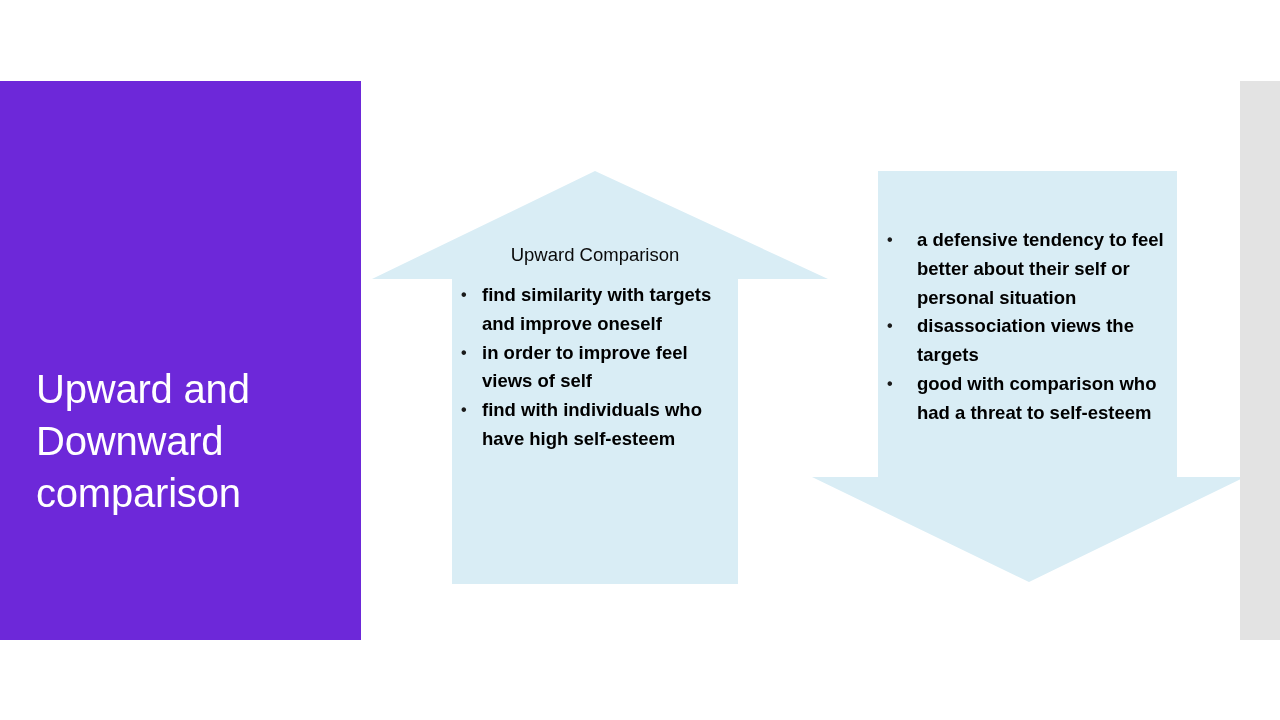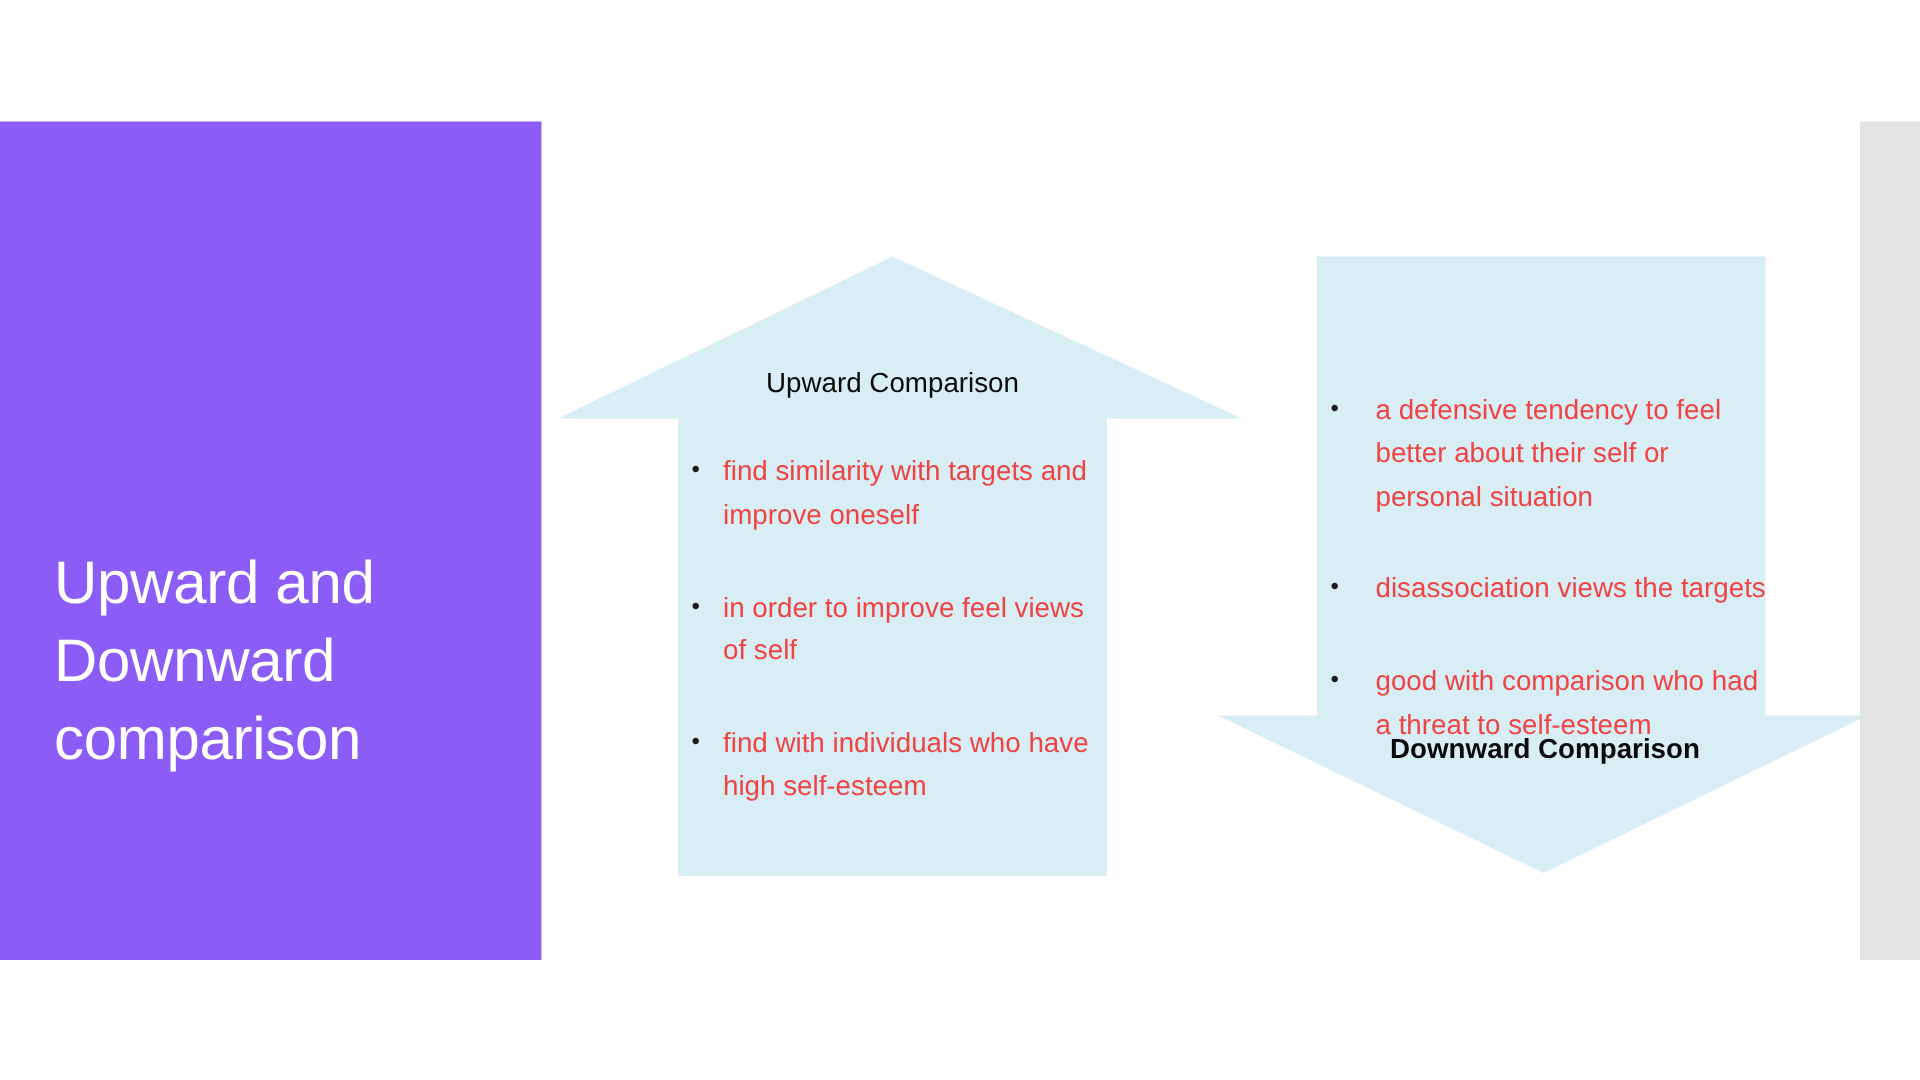--- a/index.html
+++ b/index.html
@@ -19,21 +19,21 @@
     overflow: hidden;
   }
 
   
   .title-panel {
     position: absolute;
     left: 0px;
     top: 81px;
     width: 361px;
     height: 559px;
-    background: #8b5cf6;
+    background: #6d28d9;
   }
   .title-text {
     position: absolute;
     left: 36px;
     top: 282px;
     width: 300px;
     color: #ffffff;
     font-family: "Liberation Sans", sans-serif;
     font-size: 40px;
     line-height: 52px;
@@ -114,23 +114,22 @@
     margin: 0;
     padding: 0;
     list-style: none;
   }
   ul.bullets > li {
     position: relative;
     padding-left: 38px;
     font-family: "Liberation Sans", sans-serif;
     font-size: 18.5px;
     line-height: 28.8px;
-    color: #ef4444;
-    font-weight: 400;
-    margin-top: 33px;
+    color: #000000;
+    font-weight: 700;
   }
   ul.bullets > li::before {
     content: "\2022";
     position: absolute;
     left: 9px;
     top: 0;
     font-size: 16px;
     line-height: 28.8px;
     color: #1A1A1A;
   }
@@ -163,17 +162,16 @@
     <polygon points="68,1 367,1 367,307 435,307 219,412 2,307 68,307" fill="#D9EDF5"></polygon>
   </svg>
 
   <div class="arrow-content" id="down-content">
     <ul class="bullets" id="down-list">
       <li>a defensive tendency to feel better about their self or personal situation</li>
       <li>disassociation views the targets</li>
       <li>good with comparison who had a threat to self-esteem</li>
     </ul>
   </div>
-  <div id="down-heading">Downward Comparison</div>
 
   <div class="right-strip"></div>
 
 </div>
 
 </body></html>

